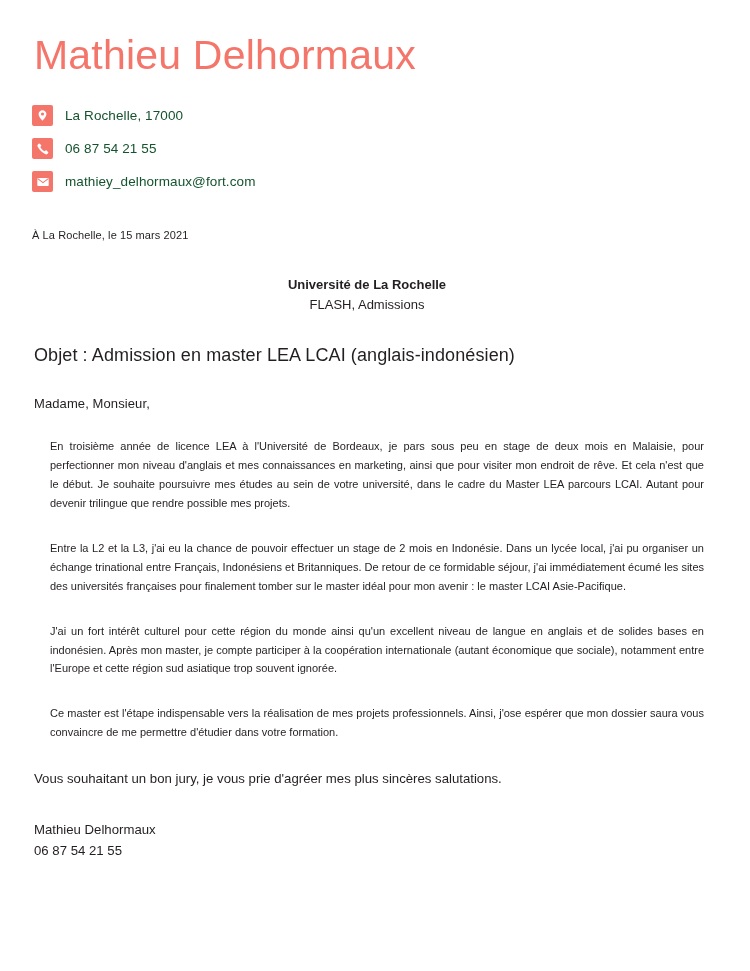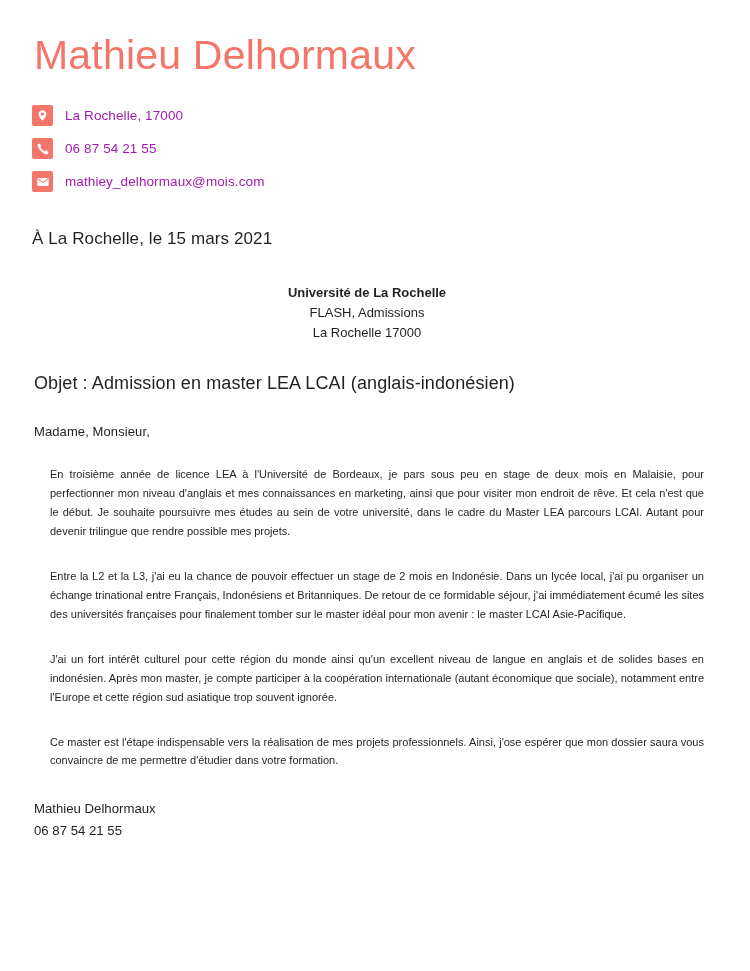--- a/index.html
+++ b/index.html
@@ -51,28 +51,28 @@
     border-radius: 2px;
     display: flex;
     align-items: center;
     justify-content: center;
     flex: 0 0 auto;
     margin-right: 12px;
   }
   .contact-icon svg { display: block; }
   .contact-text {
     font-size: 13.5px;
-    color: #a21caf;
+    color: #14532d;
     letter-spacing: 0.1px;
   }
 
   
   .date-line {
     margin: 31px 0 0 2px;
-    font-size: 17px;
+    font-size: 11px;
     letter-spacing: 0.1px;
   }
 
   
   .recipient {
     margin: 34px 2px 0 0;
     text-align: center;
     font-size: 13px;
     line-height: 1.55;
   }
@@ -137,41 +137,41 @@
       </span>
       <span class="contact-text">06 87 54 21 55</span>
     </li>
     <li class="contact-row">
       <span class="contact-icon">
         <svg width="14" height="14" viewBox="0 0 24 24" aria-hidden="true">
           <rect x="2.2" y="5" width="19.6" height="14" rx="1.4" fill="#ffffff"></rect>
           <path d="M3.4 6.6L12 13.2l8.6-6.6" fill="none" stroke="#f4766a" stroke-width="1.8" stroke-linecap="round" stroke-linejoin="round"></path>
         </svg>
       </span>
-      <span class="contact-text">mathiey_delhormaux@mois.com</span>
+      <span class="contact-text">mathiey_delhormaux@fort.com</span>
     </li>
   </ul>
 
   <div class="date-line">À La Rochelle, le 15 mars 2021</div>
 
   <div class="recipient">
     <div class="recipient-name">Université de La Rochelle</div>
     <div>FLASH, Admissions</div>
-    <div>La Rochelle 17000</div>
   </div>
 
   <div class="subject">Objet : Admission en master LEA LCAI (anglais-indonésien)</div>
 
   <div class="salutation">Madame, Monsieur,</div>
 
   <div class="body-copy">
     <p class="body-paragraph">En troisième année de licence LEA à l'Université de Bordeaux, je pars sous peu en stage de deux mois en Malaisie, pour perfectionner mon niveau d'anglais et mes connaissances en marketing, ainsi que pour visiter mon endroit de rêve. Et cela n'est que le début. Je souhaite poursuivre mes études au sein de votre université, dans le cadre du Master LEA parcours LCAI. Autant pour devenir trilingue que rendre possible mes projets.</p>
     <p class="body-paragraph">Entre la L2 et la L3, j'ai eu la chance de pouvoir effectuer un stage de 2 mois en Indonésie. Dans un lycée local, j'ai pu organiser un échange trinational entre Français, Indonésiens et Britanniques. De retour de ce formidable séjour, j'ai immédiatement écumé les sites des universités françaises pour finalement tomber sur le master idéal pour mon avenir : le master LCAI Asie-Pacifique.</p>
     <p class="body-paragraph">J'ai un fort intérêt culturel pour cette région du monde ainsi qu'un excellent niveau de langue en anglais et de solides bases en indonésien. Après mon master, je compte participer à la coopération internationale (autant économique que sociale), notamment entre l'Europe et cette région sud asiatique trop souvent ignorée.</p>
     <p class="body-paragraph">Ce master est l'étape indispensable vers la réalisation de mes projets professionnels. Ainsi, j'ose espérer que mon dossier saura vous convaincre de me permettre d'étudier dans votre formation.</p>
+    <p class="closing-line">Vous souhaitant un bon jury, je vous prie d'agréer mes plus sincères salutations.</p>
   </div>
 
   <div class="signature">
     <div>Mathieu Delhormaux</div>
     <div>06 87 54 21 55</div>
   </div>
 
 </div>
 
 </body></html>

